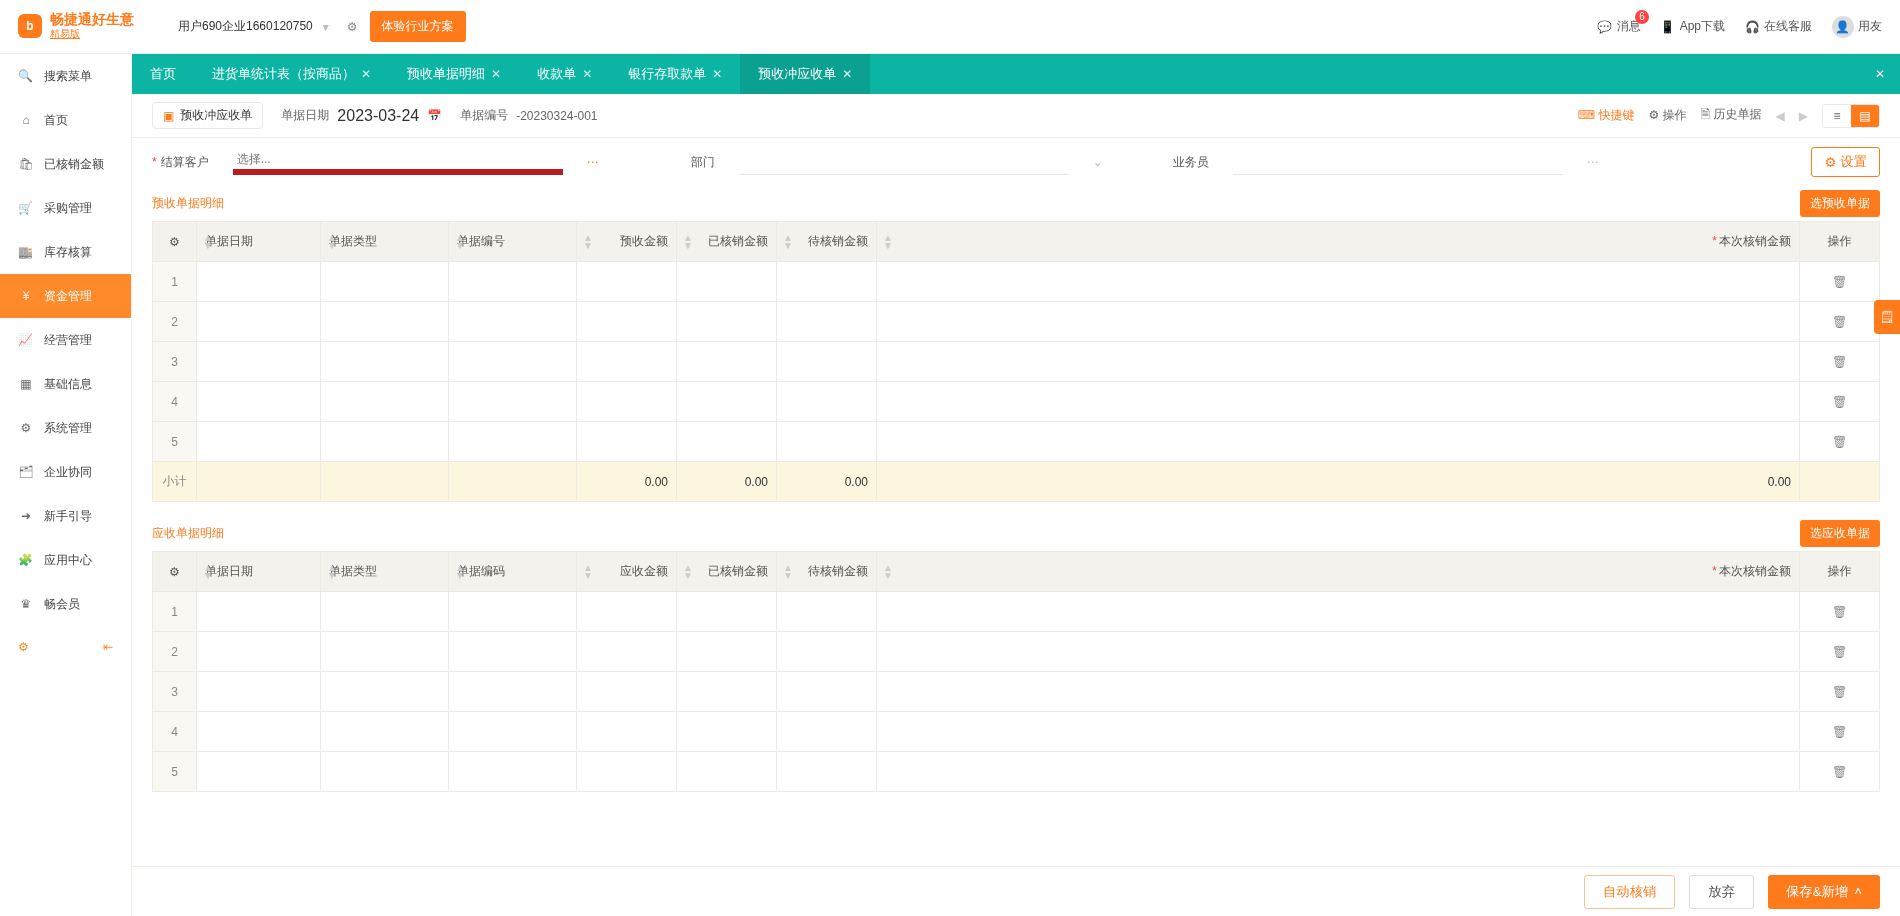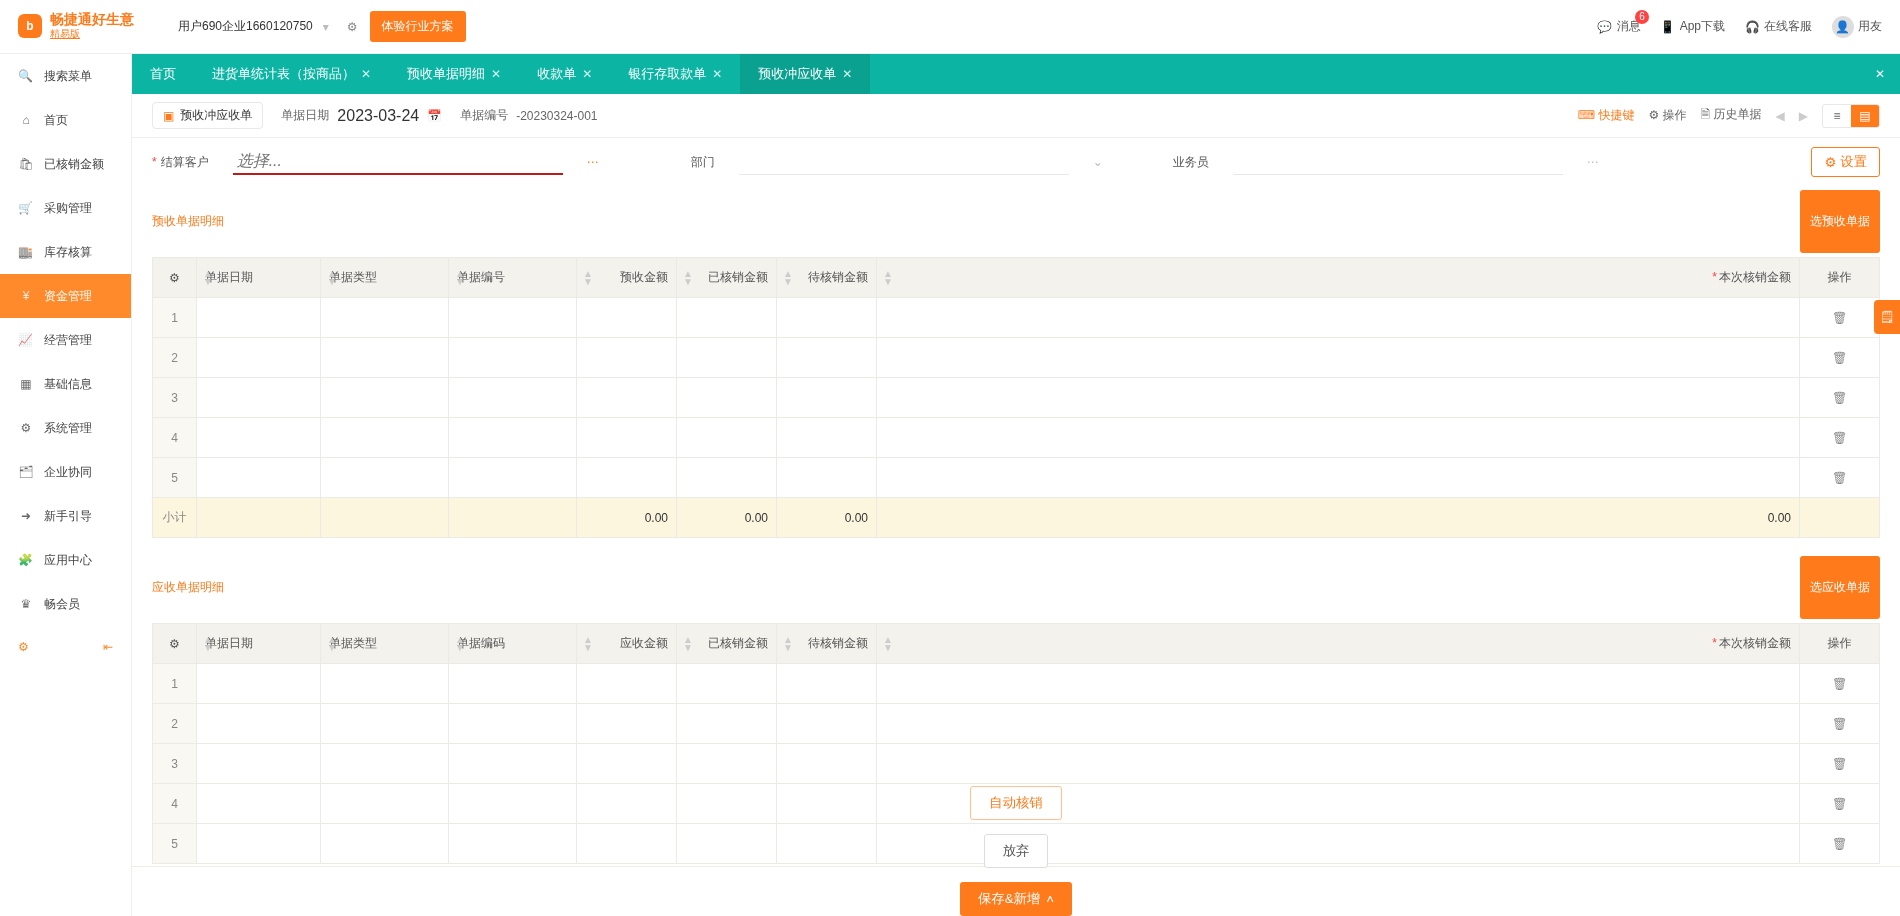--- a/index.html
+++ b/index.html
@@ -49,30 +49,30 @@
 .link-orange { color: #ff7a1a; }
 .view-toggle { display: flex; border: 1px solid #e8e8e8; border-radius: 3px; overflow: hidden; }
 .view-toggle span { width: 28px; height: 22px; display: flex; align-items: center; justify-content: center; cursor: pointer; }
 .view-toggle .on { background: #ff7a1a; color: #fff; }
 
 
 .form-row { display: flex; align-items: center; height: 48px; padding: 0 20px; gap: 30px; background: #fff; }
 .field { display: flex; align-items: center; gap: 24px; }
 .field .lab { color: #555; }
 .req::before { content: "*"; color: #ff4242; margin-right: 4px; }
-.input { height: 26px; border: none; border-bottom: 2px solid #b91c1c; outline: none; width: 330px; font-size: 16px; padding: 0 4px; font-style: italic; }
+.input { height: 26px; border: none; border-bottom: 6px solid #b91c1c; outline: none; width: 330px; font-size: 12px; padding: 0 4px; }
 .input-plain { height: 26px; border: none; border-bottom: 1px solid #e8e8e8; outline: none; width: 330px; font-size: 12px; }
 .dots { color: #ff7a1a; letter-spacing: 2px; cursor: pointer; }
 .chev { color: #bbb; }
 .btn-outline-orange { border: 1px solid #ff7a1a; color: #ff7a1a; background: #fff; padding: 5px 12px; border-radius: 3px; cursor: pointer; display: flex; gap: 4px; align-items: center; }
 
 
 .sec-head { display: flex; align-items: center; justify-content: space-between; padding: 4px 20px; }
 .sec-title { color: #ff7a1a; font-size: 12px; }
-.btn-small-orange { background: #ff7a1a; color: #fff; border: none; padding: 23px 10px; border-radius: 3px; cursor: pointer; font-size: 12px; }
+.btn-small-orange { background: #ff7a1a; color: #fff; border: none; padding: 5px 10px; border-radius: 3px; cursor: pointer; font-size: 12px; }
 
 
 .tbl-wrap { padding: 0 20px; }
 table.grid { width: 100%; border-collapse: collapse; table-layout: fixed; }
 .grid th, .grid td { border: 1px solid #eceae5; height: 40px; font-size: 12px; }
 .grid thead th { background: #f4f2ed; color: #555; font-weight: 400; position: relative; padding: 0 8px; }
 .grid thead th .sort { position: absolute; left: 6px; top: 50%; transform: translateY(-50%); color: #ccc; font-size: 10px; line-height: 8px; }
 .grid td { padding: 0 8px; color: #333; }
 .grid .rownum { text-align: center; background: #faf8f3; color: #888; }
 .grid .op { text-align: center; color: #888; }
@@ -83,21 +83,21 @@
 .col-type { width: 128px; }
 .col-code { width: 128px; }
 .col-amt { width: 100px; }
 .col-big { }
 .col-op { width: 80px; }
 .th-req::before { content: "*"; color: #ff4242; margin-right: 2px; }
 .grid thead .left { text-align: left; }
 .grid thead .right { text-align: right; }
 
 
-.bottom { position: fixed; left: 132px; right: 0; bottom: 0; width: calc(1900px - 132px); height: 50px; background: #fff; border-top: 1px solid #f0ede7; display: flex; align-items: center; justify-content: flex-end; gap: 14px; padding: 0 20px; flex-direction: column; }
+.bottom { position: fixed; left: 132px; right: 0; bottom: 0; width: calc(1900px - 132px); height: 50px; background: #fff; border-top: 1px solid #f0ede7; display: flex; align-items: center; justify-content: flex-end; gap: 14px; padding: 0 20px; }
 .btn-white { border: 1px solid #ddd; background: #fff; color: #555; padding: 7px 18px; border-radius: 3px; cursor: pointer; }
 .btn-white.o { color: #ff7a1a; border-color: #ffbf8f; }
 .btn-save { background: #ff7a1a; color: #fff; border: none; padding: 8px 18px; border-radius: 3px; cursor: pointer; display: flex; align-items: center; gap: 6px; }
 
 
 .side-float { position: fixed; right: 0; top: 300px; width: 26px; height: 34px; background: #ff7a1a; border-radius: 4px 0 0 4px; display:flex; align-items:center; justify-content:center;}
 
 .scroll-region { overflow-y: auto; height: calc(916px - 54px - 40px - 44px - 48px - 50px); padding-bottom: 10px; }
 </style>
 </head>

